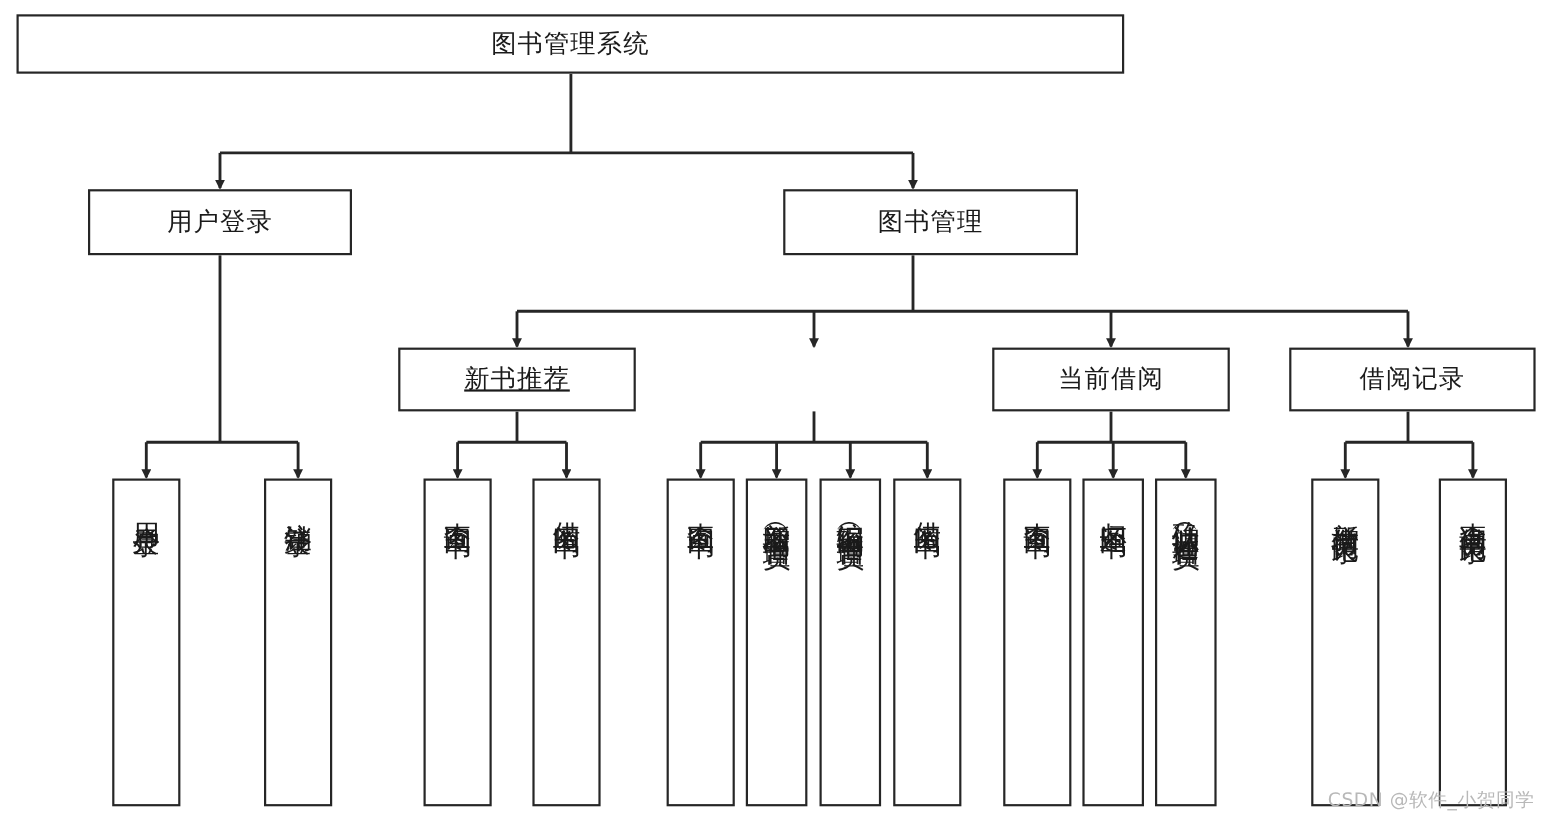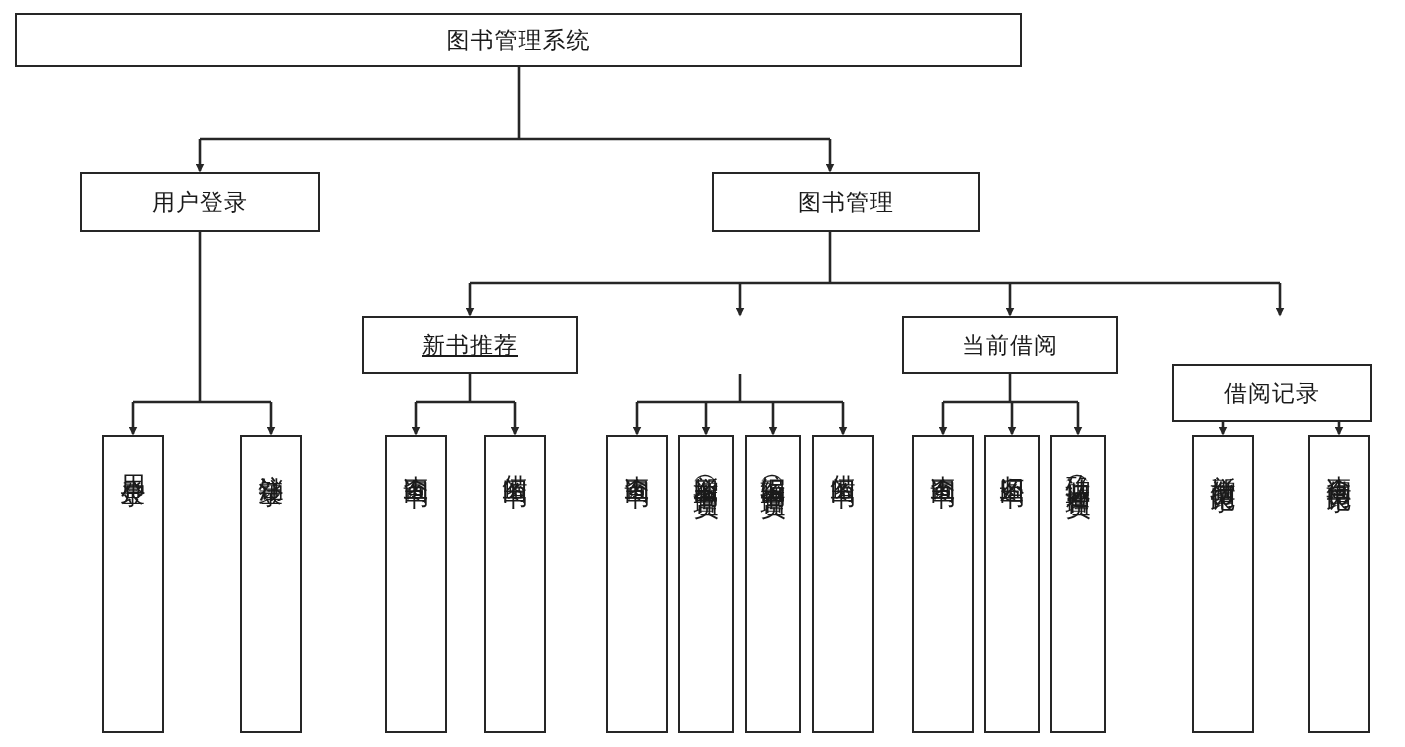--- a/index.html
+++ b/index.html
@@ -139,21 +139,21 @@
 
   <div class="node horiz" id="node-new_book_rec" style="left: 362px; top: 316px; width: 216px; height: 58px; text-decoration: underline;">
     <span class="node-label">新书推荐</span>
   </div>
 
 
   <div class="node horiz" id="node-current_borrow" style="left: 902px; top: 316px; width: 216px; height: 58px;">
     <span class="node-label">当前借阅</span>
   </div>
 
-  <div class="node horiz" id="node-borrow_record" style="left: 1172px; top: 316px; width: 200px; height: 58px; margin-top: 48px;">
+  <div class="node horiz" id="node-borrow_record" style="left: 1172px; top: 316px; width: 224px; height: 58px;">
     <span class="node-label">借阅记录</span>
   </div>
 
   <div id="leaf-container">
       <div class="node vert" id="node-leaf-user-login" style="left: 102px; top: 435px; width: 62px; height: 298px;">
         <span class="node-label">用户登录</span>
       </div>
       <div class="node vert" id="node-leaf-logout" style="left: 240px; top: 435px; width: 62px; height: 298px;">
         <span class="node-label">注销登录</span>
       </div>
@@ -185,14 +185,15 @@
         <span class="node-label">确认归还（管理员）</span>
       </div>
       <div class="node vert" id="node-leaf-add-record" style="left: 1192px; top: 435px; width: 62px; height: 298px;">
         <span class="node-label">新增借阅记录</span>
       </div>
       <div class="node vert" id="node-leaf-query-record" style="left: 1308px; top: 435px; width: 62px; height: 298px;">
         <span class="node-label">查询借阅记录</span>
       </div>
     </div>
 
+  <div class="watermark">CSDN @软件_小贺同学</div>
 
 </div>
 
 </body></html>

